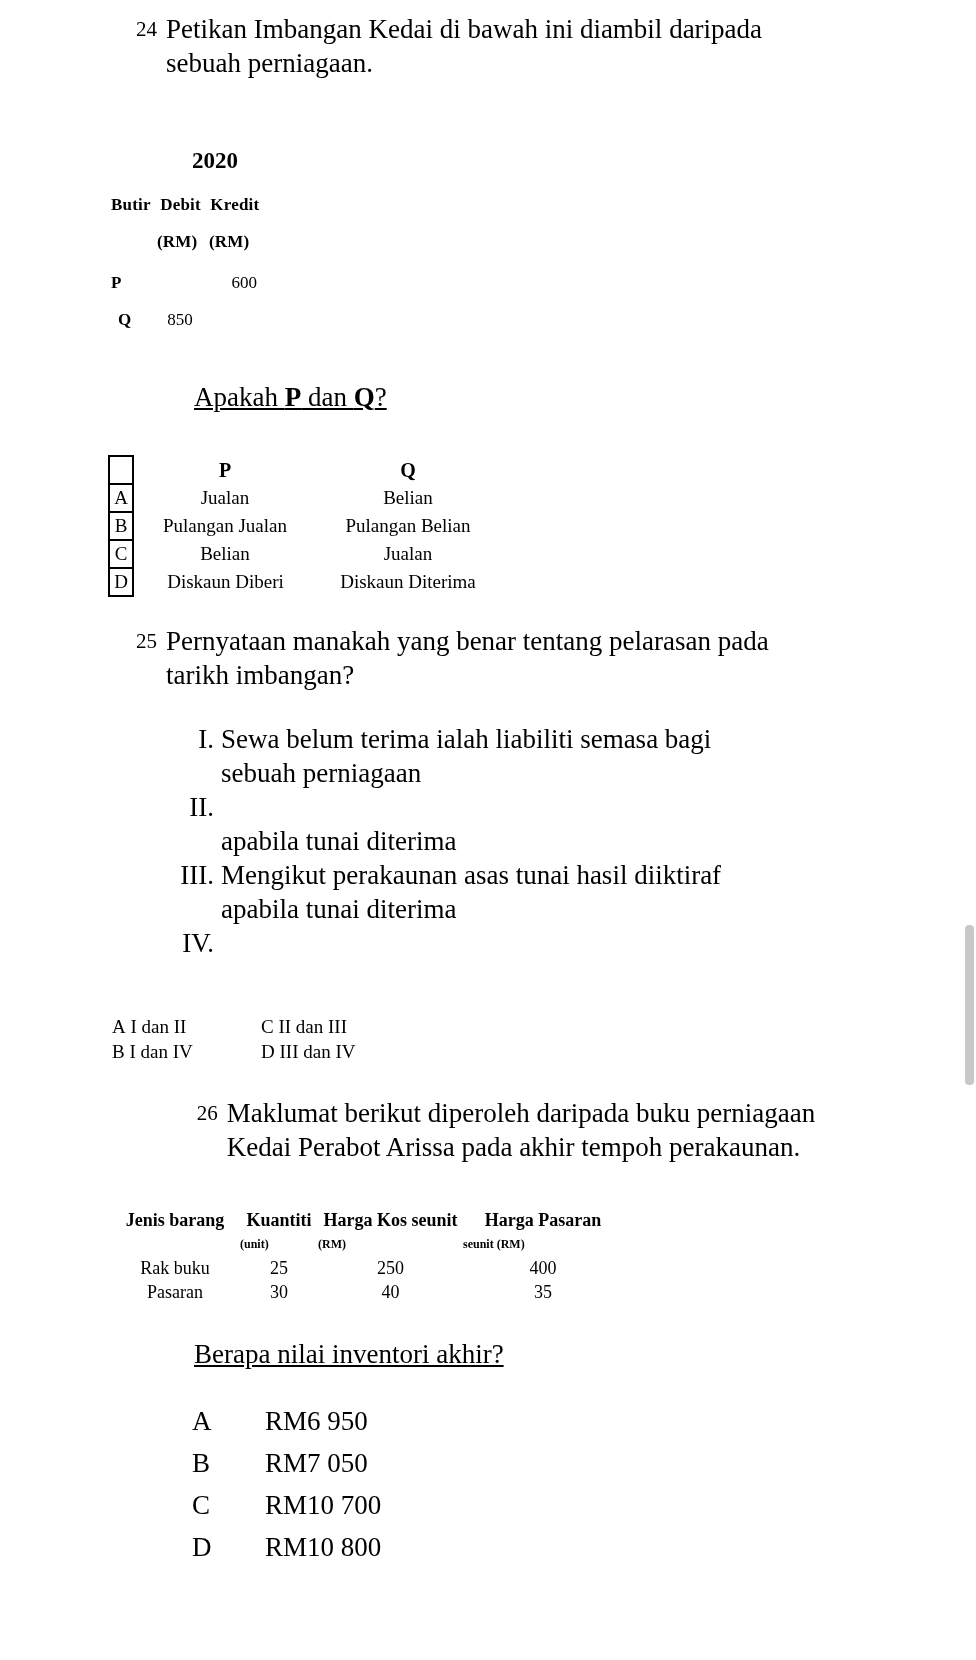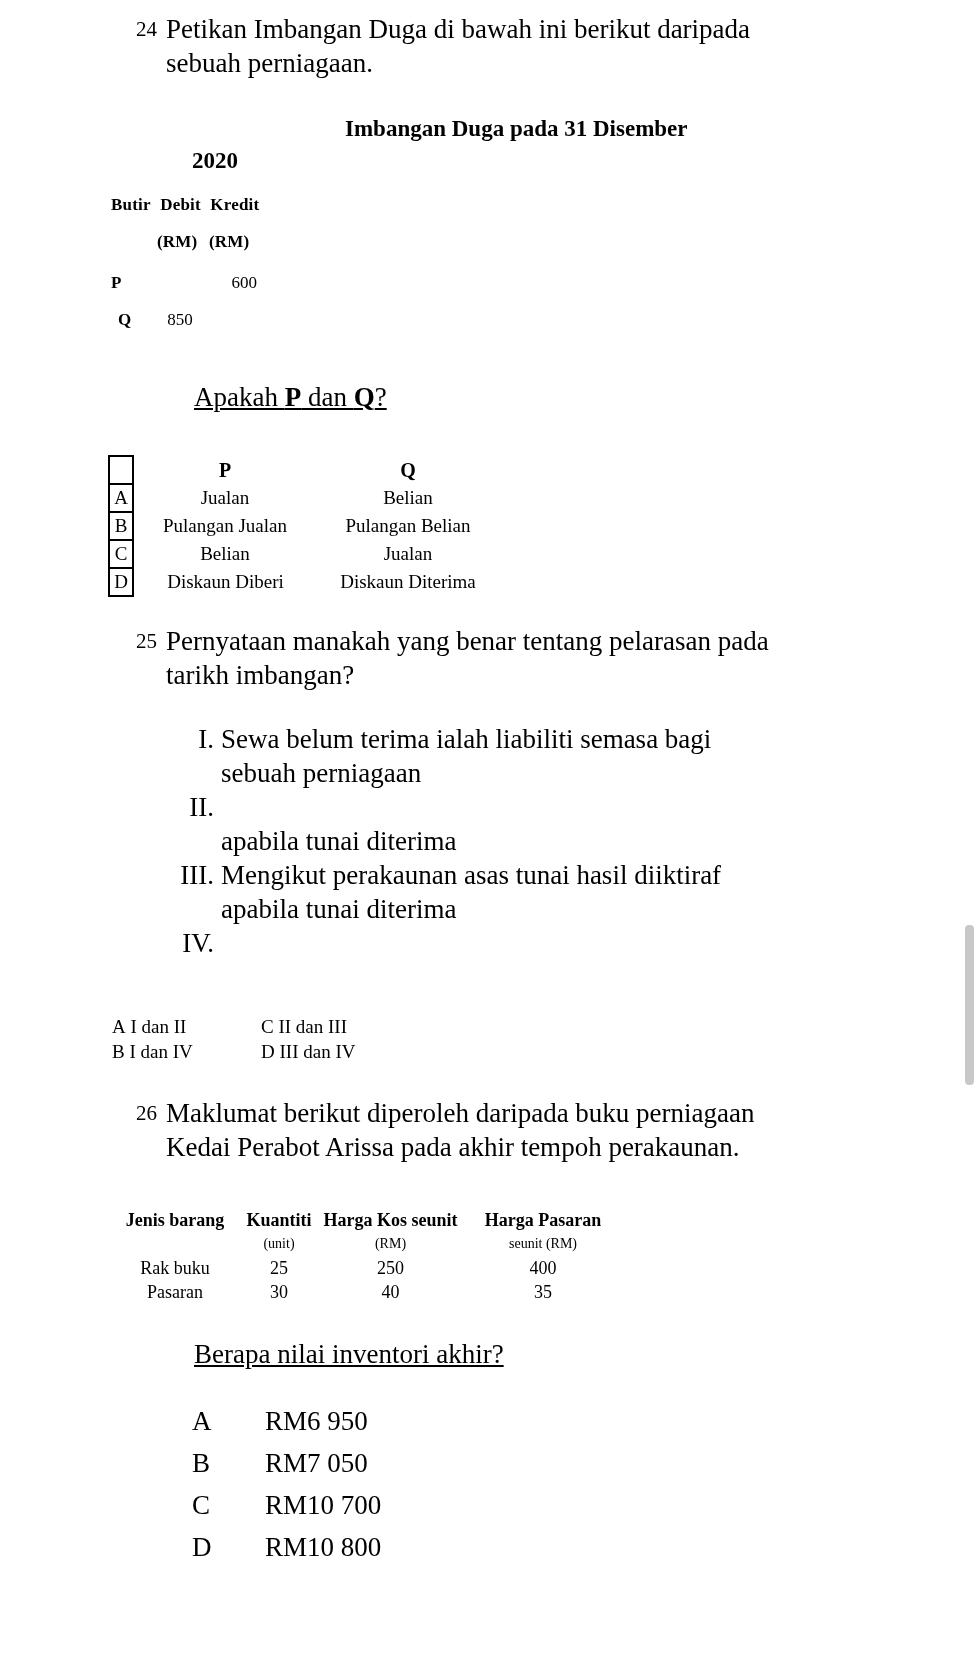--- a/index.html
+++ b/index.html
@@ -162,23 +162,23 @@
     line-height: 24px;
     white-space: nowrap;
     font-weight: normal;
   }
   .inv-head td {
     font-weight: bold;
     font-size: 18px;
     text-align: center;
   }
   .inv-sub td {
-    font-weight: normal;
-    font-size: 14px;
-    text-align: center;
+    font-weight: bold;
+    font-size: 12px;
+    text-align: left;
   }
   .inv-body td {
     text-align: center;
     font-size: 18px;
   }
   .inv-c0 { width: 130px; }
   .inv-c1 { width: 78px; }
   .inv-c2 { width: 145px; }
   .inv-c3 { width: 160px; margin-top: 28px; }
 
@@ -218,26 +218,25 @@
   }
 </style>
 </head>
 <body>
 
 <div class="page">
 
   <div class="qnum-block" style="left:136px; top:12px; width:720px;">
     <span class="qnum">24</span>
     <span class="qtext">
-      <span>Petikan Imbangan Duga di bawah ini berikut daripada</span><br>
+      <span>Petikan Imbangan Kedai di bawah ini diambil daripada</span><br>
       <span>sebuah perniagaan.</span>
     </span>
   </div>
 
-  <div class="tb-title" style="left:345px; top:113px;">Imbangan Duga pada 31 Disember</div>
   <div class="tb-title" style="left:192px; top:145px;">2020</div>
 
   <div class="tb-head" style="left:111px; top:194px;">
     <span class="tb-cell-item">Butir</span>
     <span style="margin-left:5px;">Debit</span>
     <span style="margin-left:5px;">Kredit</span>
   </div>
 
   <div class="tb-head" style="left:157px; top:231px;">
     <span>(RM)</span>
@@ -329,21 +328,21 @@
     <div class="ans-small-row">
       <span class="ans-small-a"><span>A</span>&nbsp;<span>I dan II</span></span>
       <span><span>C</span>&nbsp;<span>II dan III</span></span>
     </div>
     <div class="ans-small-row">
       <span class="ans-small-a"><span>B</span>&nbsp;<span>I dan IV</span></span>
       <span><span>D</span>&nbsp;<span>III dan IV</span></span>
     </div>
   </div>
 
-  <div class="qnum-block" style="left:136px; top:1096px; width:740px;">
+  <div class="qnum-block" style="left:136px; top:1096px; width:740px;justify-content:center;">
     <span class="qnum">26</span>
     <span class="qtext">
       <span>Maklumat berikut diperoleh daripada buku perniagaan</span><br>
       <span>Kedai Perabot Arissa pada akhir tempoh perakaunan.</span>
     </span>
   </div>
 
   <table class="inv-table" style="left:110px; top:1208px;">
     <tbody>
         <tr class="inv-head">

